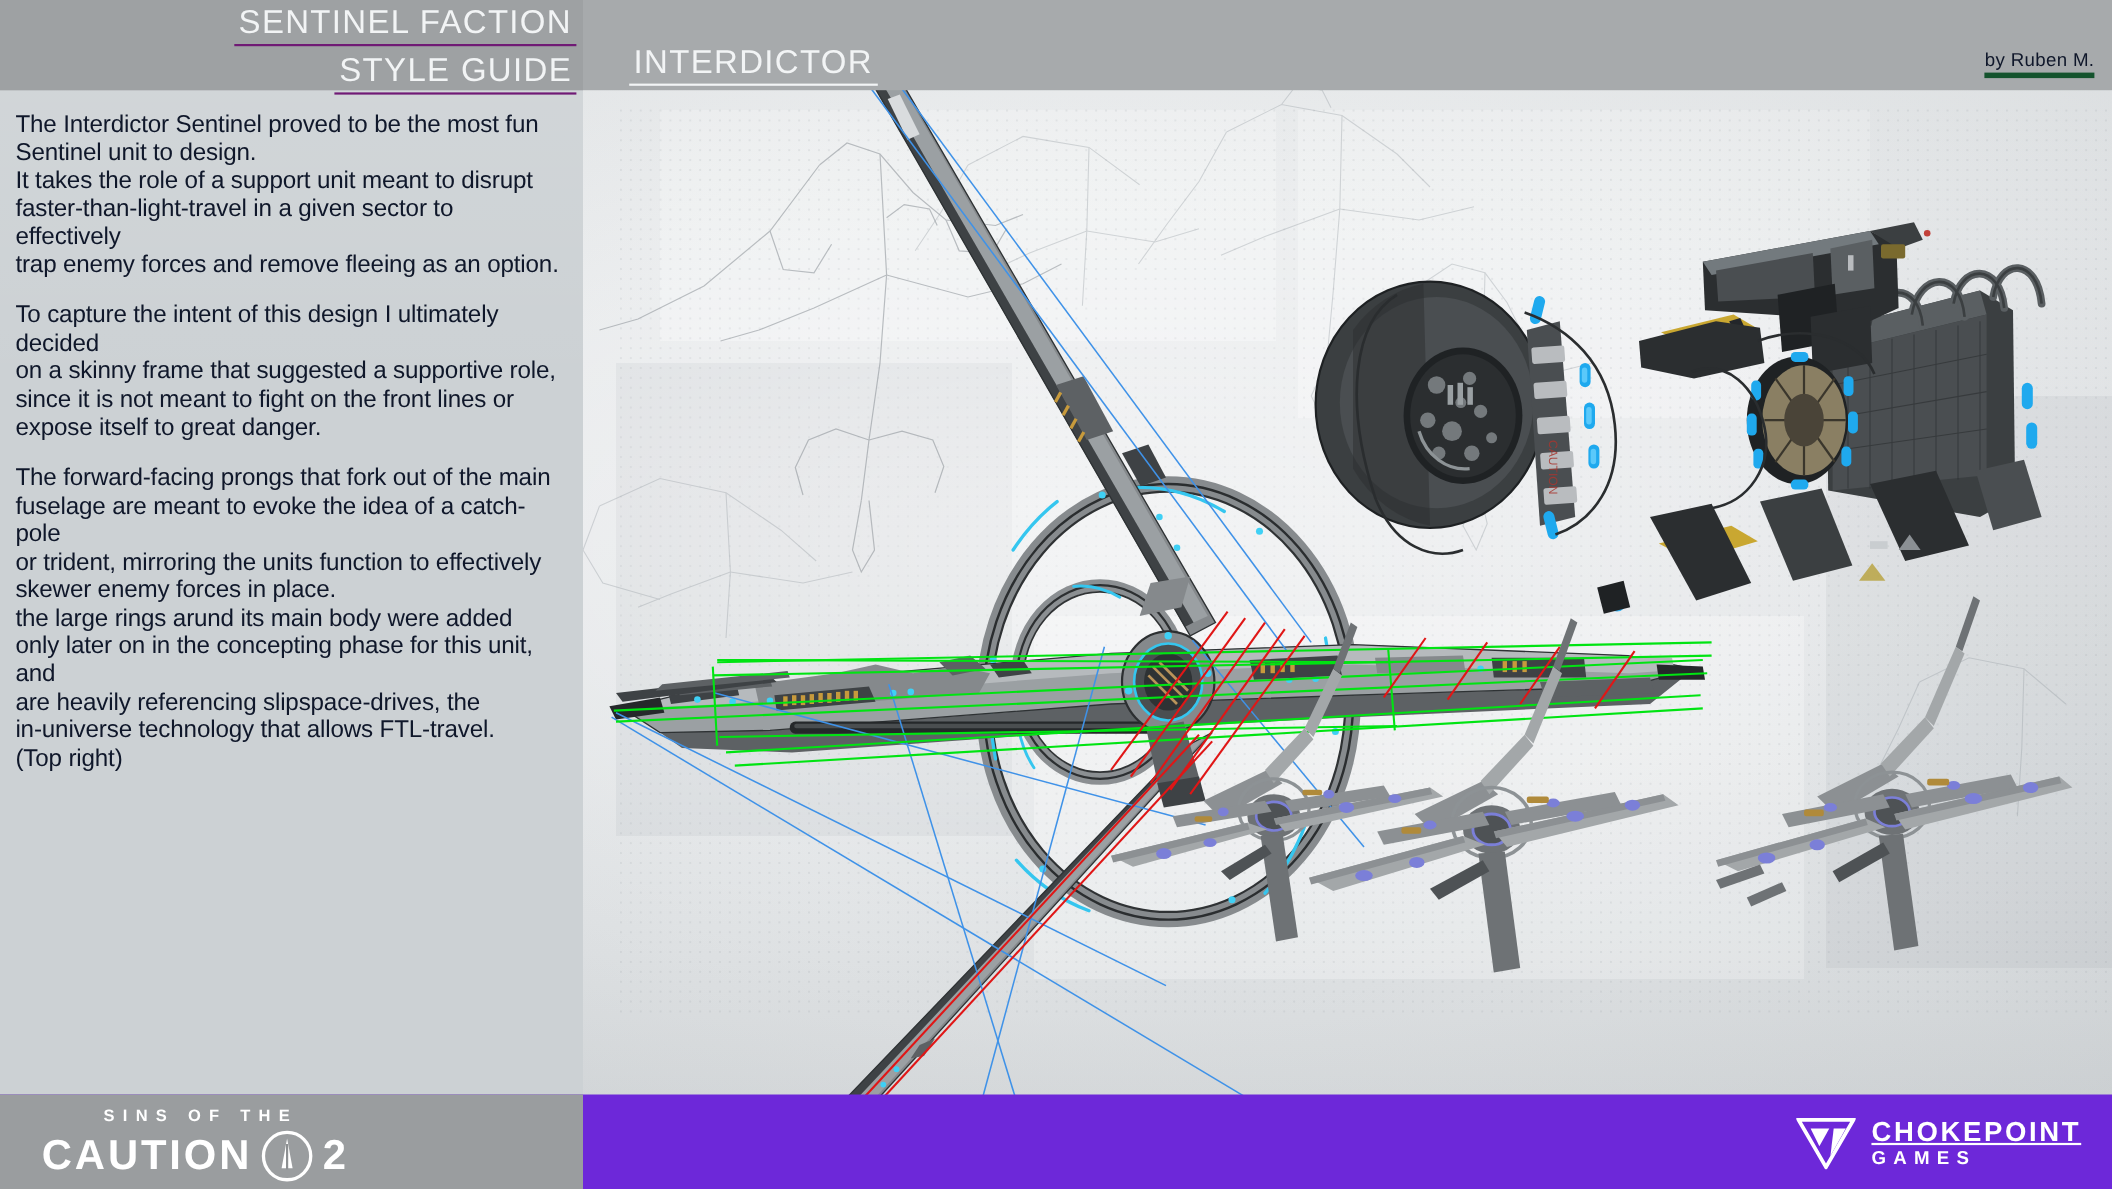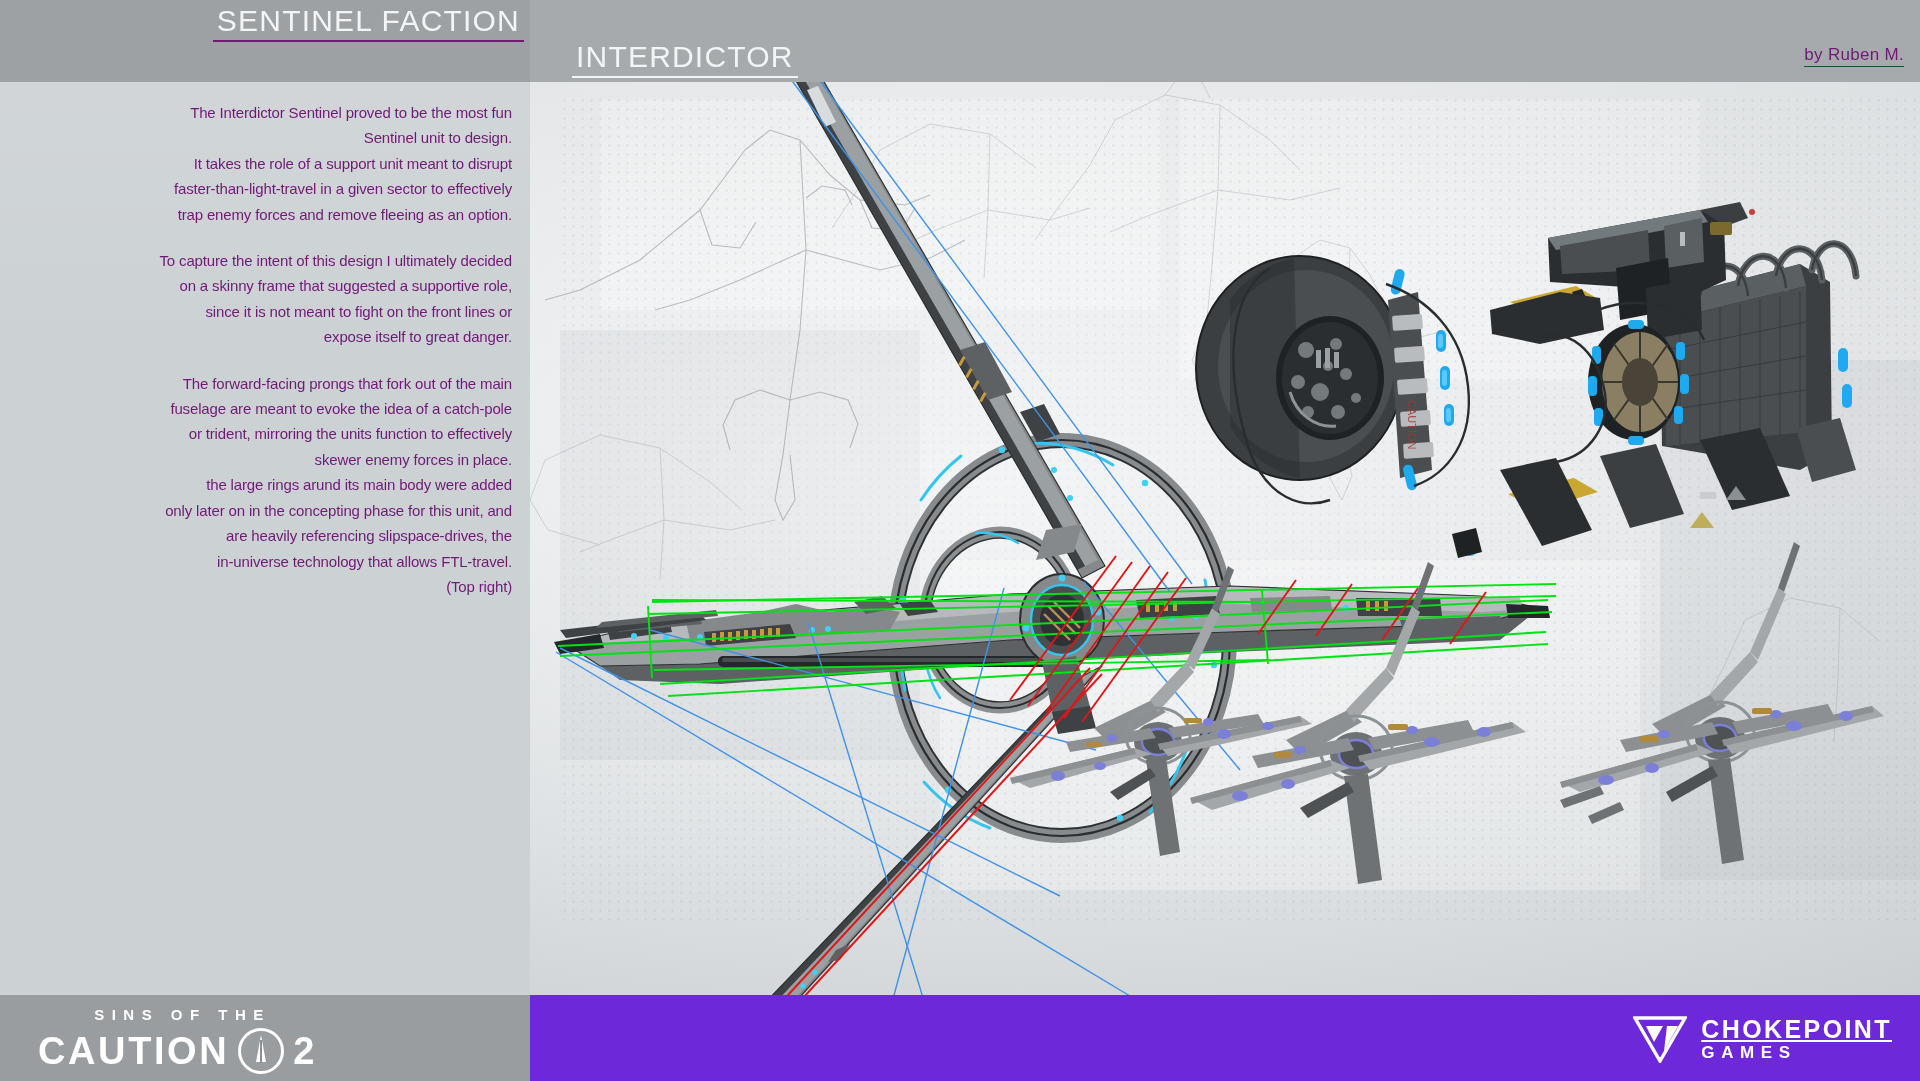--- a/index.html
+++ b/index.html
@@ -92,48 +92,47 @@
     letter-spacing: 1.2px;
     line-height: 34px;
     border-bottom: 2px solid #f2f4f5;
     padding: 0 4px 2px 4px;
     z-index: 3;
     white-space: nowrap;
   }
   .credit {
     position: absolute;
     right: 16px; top: 45px;
-    color: #701a75;
+    color: #0f172a;
     font-size: 17px;
     letter-spacing: .3px;
-    border-bottom: 1px solid #14532d;
+    border-bottom: 5px solid #14532d;
     padding-bottom: 1px;
     z-index: 3;
   }
 
   
   .side-panel {
     position: absolute;
     left: 0; top: 82px;
     width: 530px; height: 913px;
     background: #ccd1d4;
     z-index: 15;
   }
   .side-panel .panel-fade {
     position:absolute; left:0; top:0; width:530px; height:913px;
     background: linear-gradient(180deg, rgba(255,255,255,0.10), rgba(255,255,255,0.00) 30%);
   }
   .body-copy {
     position: relative;
     padding: 18px 18px 0 14px;
-    color: #701a75;
-    font-size: 15px;
+    color: #0f172a;
+    font-size: 22px;
     line-height: 25.4px;
     letter-spacing: -0.15px;
-    text-align: right;
   }
   .body-copy p { margin: 0 0 21px 0; white-space: pre-line; }
   .body-copy p:last-child { margin-bottom: 0; }
 
   
   .footer-band {
     position: absolute;
     left: 0; bottom: 0;
     width: 1920px; height: 86px;
     background: #6d28d9;
@@ -787,20 +786,21 @@
         <path d="M1560 800 L1600 786 L1604 794 L1564 808 Z"></path>
         <path d="M1588 816 L1620 802 L1624 810 L1592 824 Z"></path>
       </g>
     </svg>
   </div>
 
   <div class="header-band">
     <div class="band-shade"></div>
     <div class="title-group">
       <div class="ttl ttl-1">SENTINEL FACTION</div><br>
+      <div class="ttl ttl-2">STYLE GUIDE</div>
     </div>
     <div class="subject">INTERDICTOR</div>
     <div class="credit">by Ruben M.</div>
   </div>
 
   <div class="side-panel">
     <div class="panel-fade"></div>
     <div class="body-copy">
       <p>The Interdictor Sentinel proved to be the most fun
 Sentinel unit to design.

